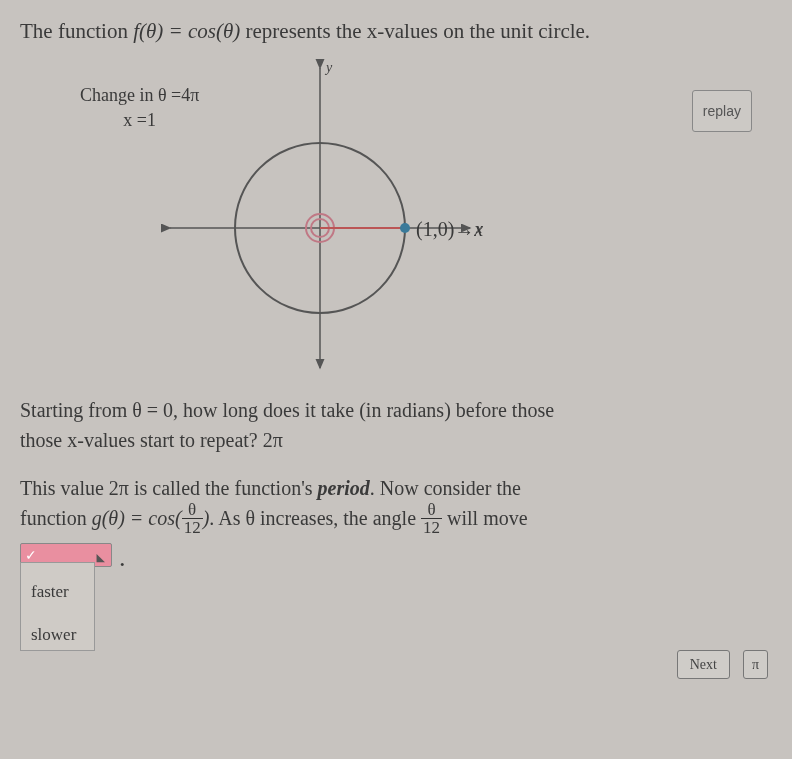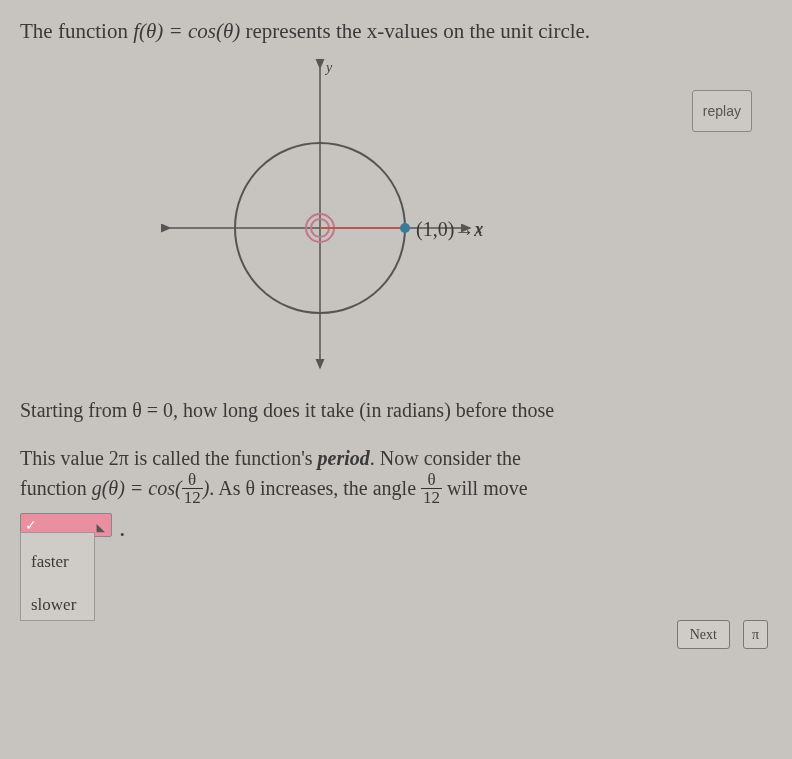--- a/index.html
+++ b/index.html
@@ -136,20 +136,24 @@
 </head>
 <body>
 
 <div class="title-line">
   <span>The function </span><i>f(θ) = cos(θ)</i><span> represents the x-values on the unit circle.</span>
 </div>
 
 <button class="replay-btn">replay</button>
 
 <div class="diagram-wrap">
+  <div class="change-label">
+    <span>Change in θ =4π</span><br>
+    <span>x =1</span>
+  </div>
 
   <svg class="unitcircle" width="360" height="320">
     <defs>
       <marker id="arrow" markerWidth="8" markerHeight="8" refX="6" refY="3" orient="auto">
         <path d="M0,0 L7,3 L0,6 Z" fill="#555"></path>
       </marker>
     </defs>
 
     <line x1="10" y1="170" x2="310" y2="170" stroke="#555" stroke-width="1.5" marker-end="url(#arrow)" marker-start="url(#arrow)"></line>
     <line x1="160" y1="10" x2="160" y2="310" stroke="#555" stroke-width="1.5" marker-end="url(#arrow)" marker-start="url(#arrow)"></line>
@@ -166,20 +170,21 @@
     <circle cx="245" cy="170" r="5" fill="#3a7a9a"></circle>
   </svg>
 
   <div class="point-label">
     <span>(1,0)</span>→<i>x</i>
   </div>
 </div>
 
 <div class="para">
   <span>Starting from </span><span>θ = 0</span><span>, how long does it take (in radians) before those</span><br>
+  <span>those x-values start to repeat? 2π</span>
 </div>
 
 <div class="para" style="margin-top:18px">
   <span>This value 2π is called the function's </span><em class="it">period</em><span>. Now consider the</span><br>
   <span>function </span><i><span>g(θ) = cos(</span></i><span class="frac"><span class="n">θ</span><span class="d">12</span></span><i><span>)</span></i><span>. As θ increases, the angle </span><span class="frac"><span class="n">θ</span><span class="d">12</span></span><span> will move</span><br>
 
   <span class="dropdown-wrap">
     <span class="dropdown-field">
       <span class="check">✓</span>
       <span class="arrow">◣</span>

